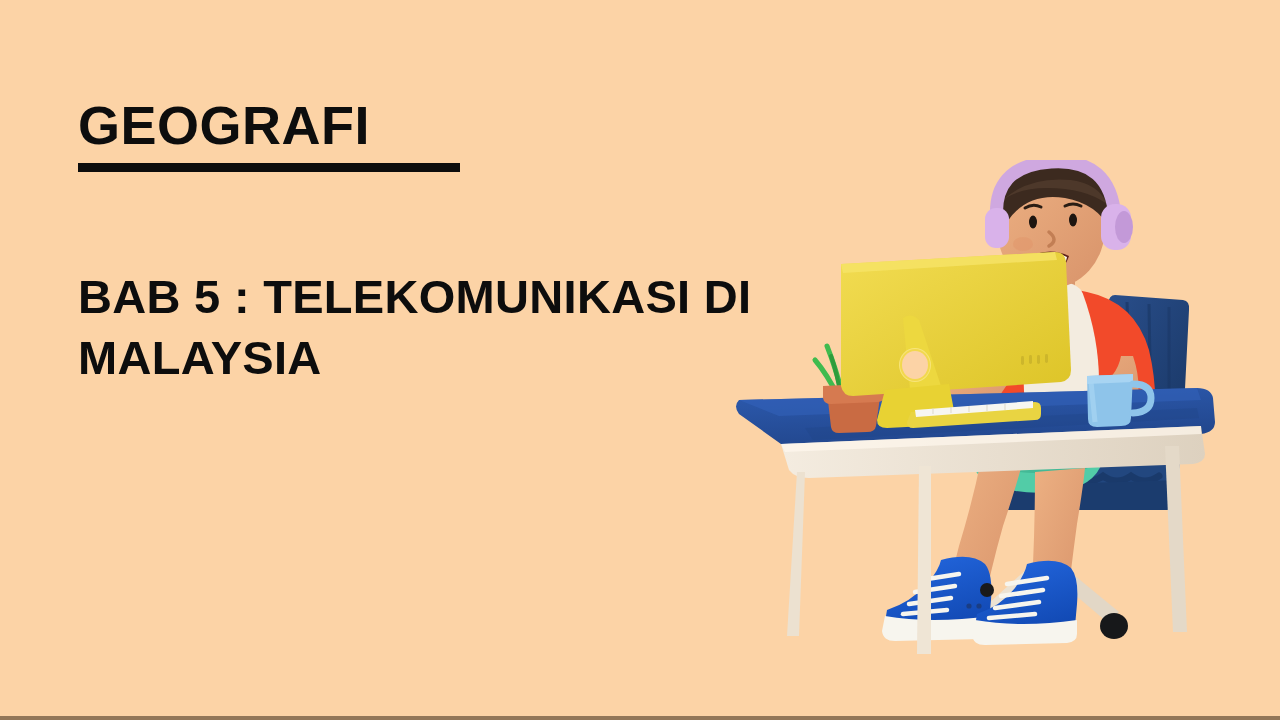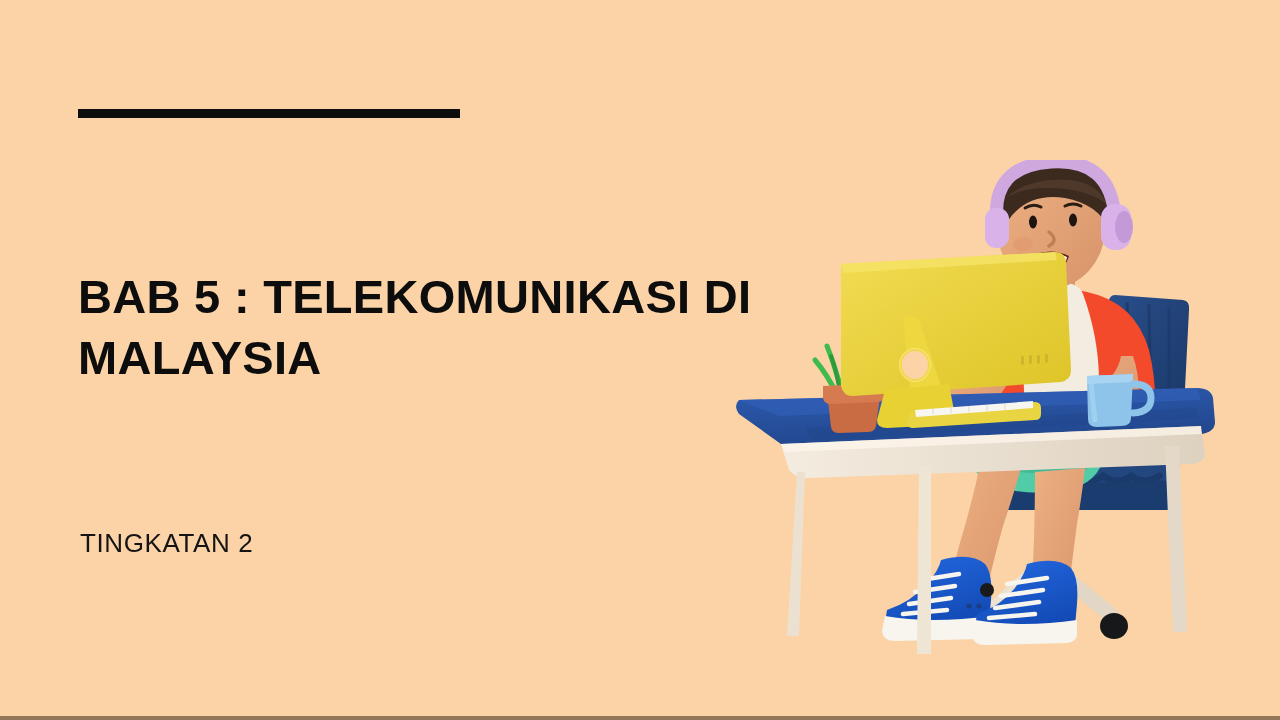--- a/index.html
+++ b/index.html
@@ -94,26 +94,26 @@
   }
 </style>
 </head>
 <body>
 
 <div id="slide">
 
   <div id="text-block">
 
     <div id="title-wrap">
+      <div id="page-title">GEOGRAFI</div>
       <div id="title-underline"></div>
     </div>
 
     <div id="chapter-heading">BAB 5 : TELEKOMUNIKASI DI MALAYSIA</div>
 
-    <div id="form-label">TINGKATAN 2</div>
   </div>
 
   <div id="illustration">
     <svg viewBox="0 0 500 510" xmlns="http://www.w3.org/2000/svg">
       <defs>
         <linearGradient id="gDeskTop" x1="0" y1="0" x2="0.3" y2="1">
           <stop offset="0" stop-color="#2d5bb0"></stop>
             <stop offset="1" stop-color="#21458a"></stop>
         </linearGradient>
         <linearGradient id="gMon" x1="0" y1="0" x2="1" y2="1">

